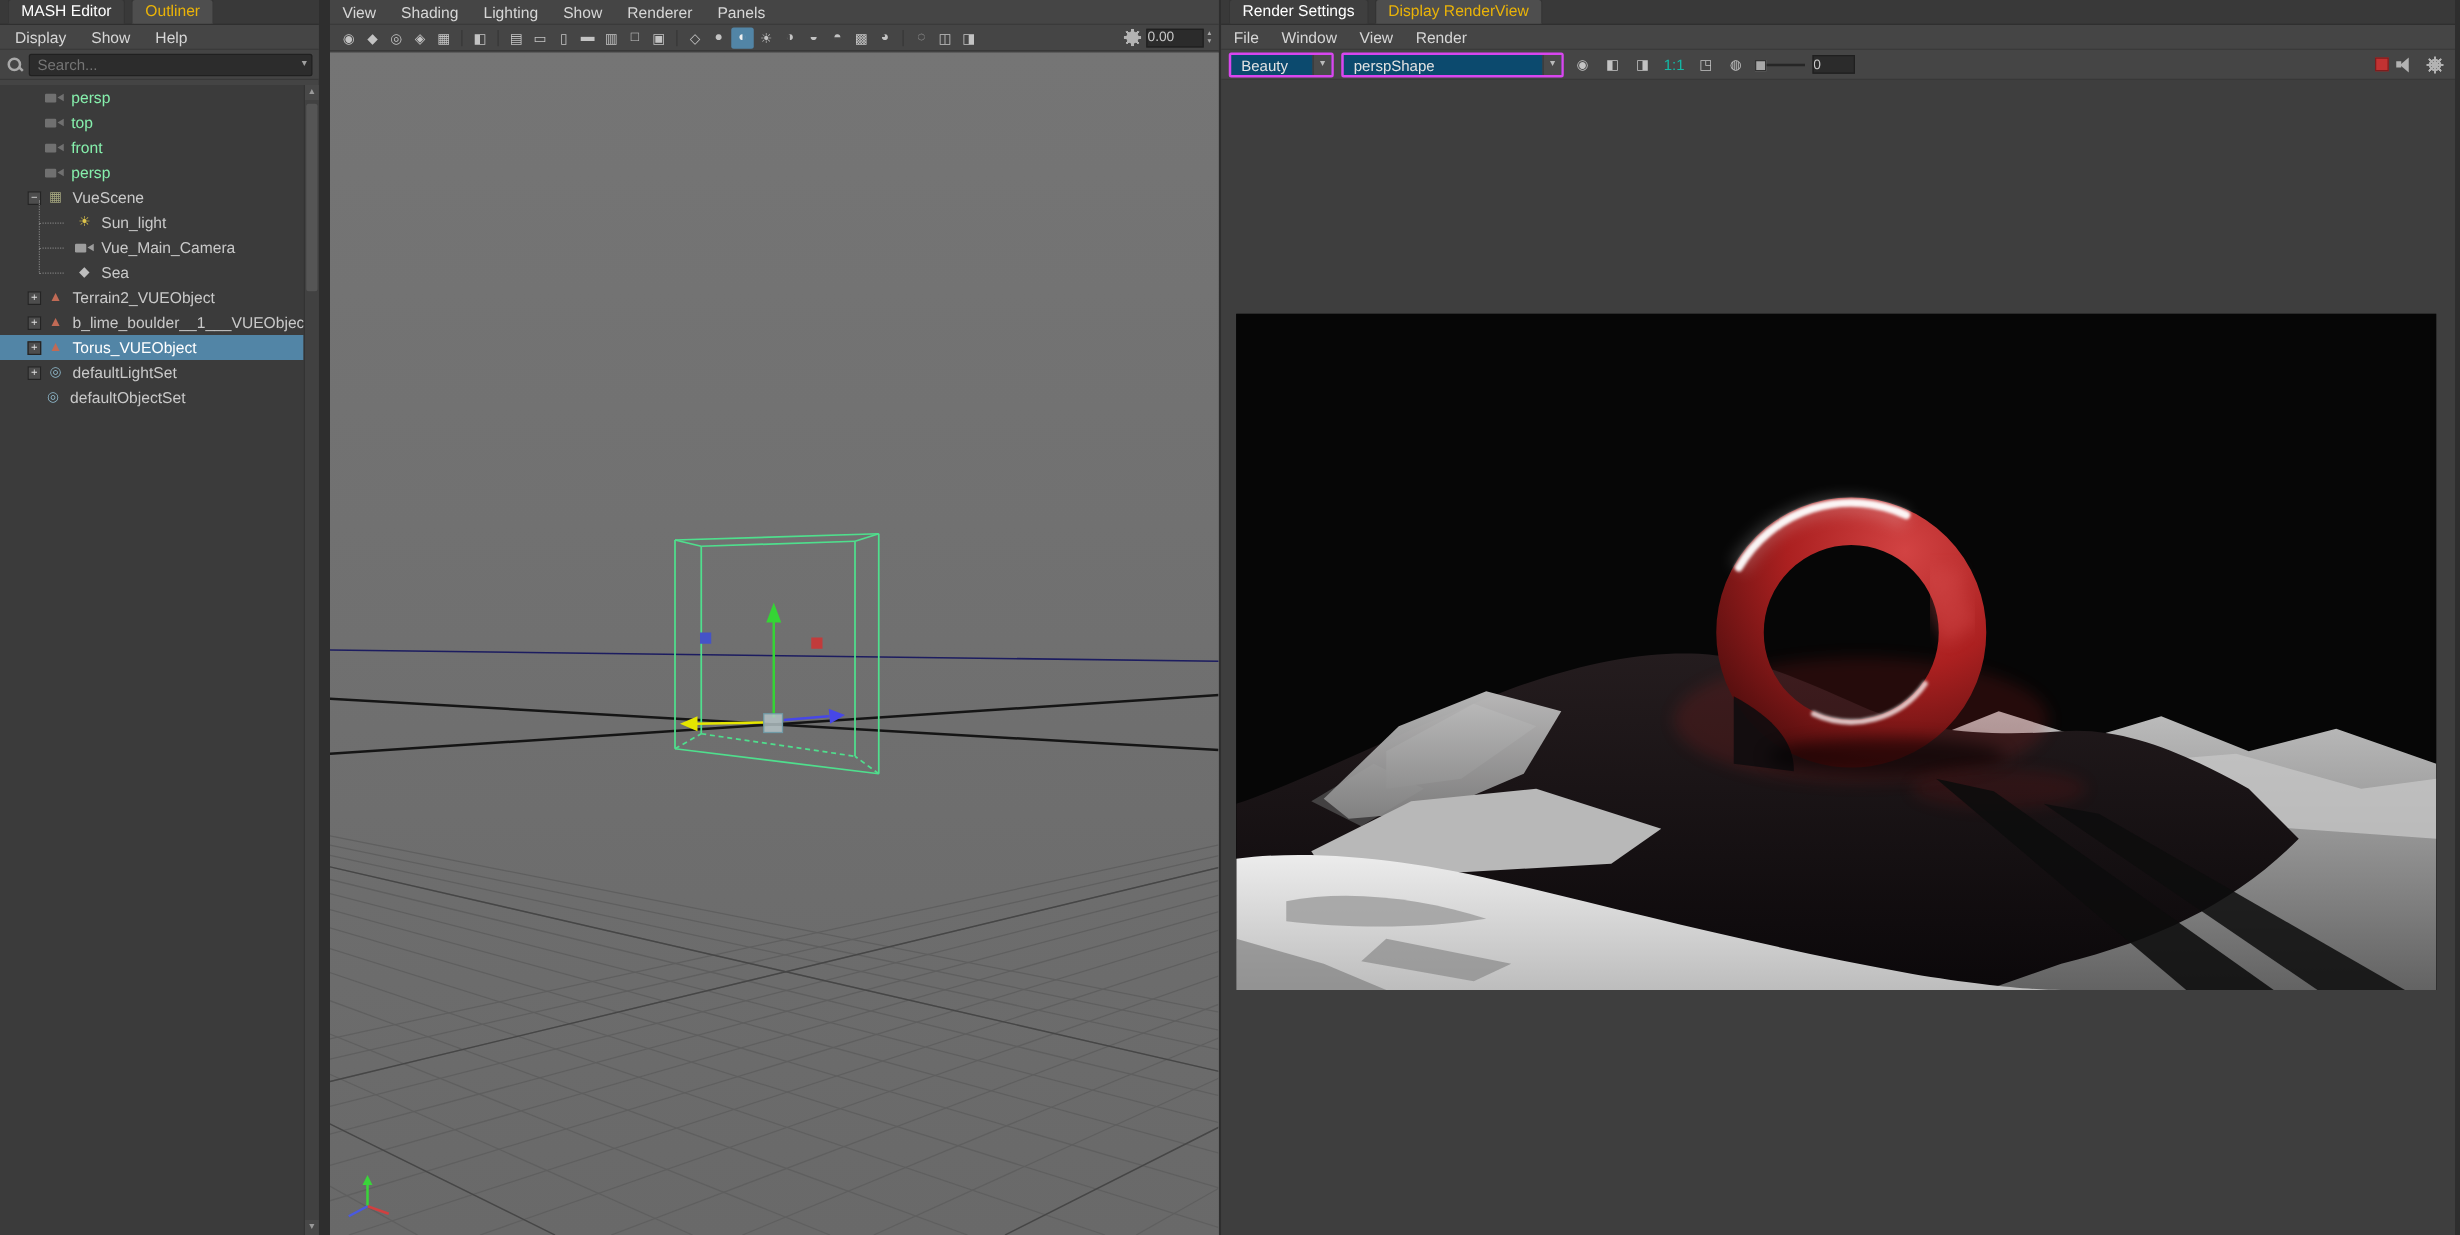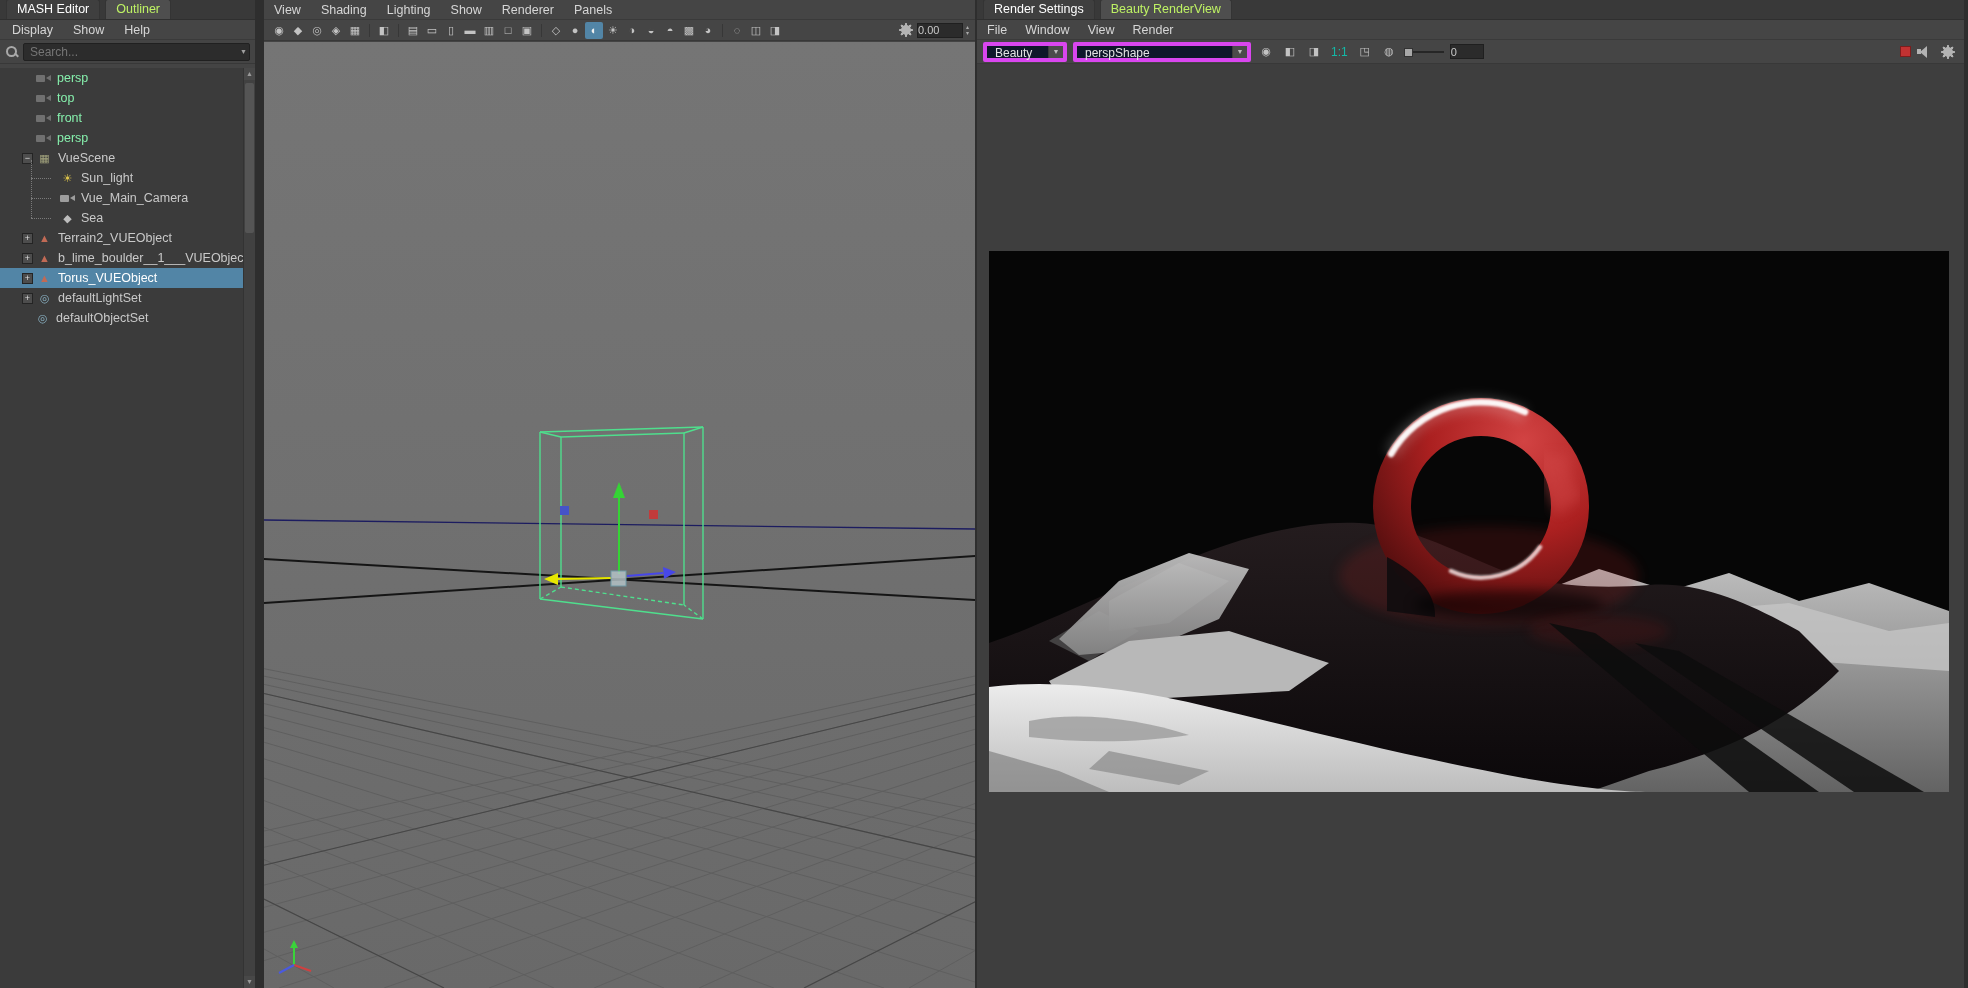--- a/index.html
+++ b/index.html
@@ -7,21 +7,21 @@
   body{font-family:"Liberation Sans",sans-serif;font-size:13px;color:#ccc}
   .app{position:relative;width:1968px;height:988px;background:#2e2e2e;overflow:hidden}
   .panel{position:absolute;top:0;bottom:0;background:#444}
   .outliner-panel{left:0;width:255px}
   .viewport-panel{left:264px;width:711px}
   .renderview-panel{left:977px;width:987px}
 
   
   .tabrow{height:20px;background:#393939;display:flex;align-items:flex-end;padding-left:6px;gap:5px;border-bottom:1px solid #2f2f2f}
   .tab{padding:2px 10px 3px;font-size:12.5px;color:#ffffff;background:#3f3f3f;border:1px solid #343434;border-bottom:none;border-radius:3px 3px 0 0;white-space:nowrap;cursor:default}
-  .tab.active{color:#bef264;background:#4e4e4e}
+  .tab.active{color:#eab308;background:#4e4e4e}
 
   
   .menurow{height:20px;display:flex;align-items:center;padding-left:12px;gap:20px;background:#454545;font-size:12.5px;color:#d6d6d6;border-bottom:1px solid #3a3a3a}
   .menurow span{white-space:nowrap;cursor:default}
 
   
   .searchrow{height:24px;display:flex;align-items:center;gap:5px;padding:0 5px;background:#444;border-bottom:1px solid #383838}
   .mag{width:13px;height:13px;position:relative;flex:none}
   .mag::before{content:"";position:absolute;left:1px;top:1px;width:7px;height:7px;border:2px solid #a9a9a9;border-radius:50%}
   .mag::after{content:"";position:absolute;left:9px;top:9px;width:5px;height:2px;background:#a9a9a9;transform:rotate(45deg)}
@@ -68,21 +68,21 @@
     linear-gradient(90deg,transparent 44%,#b3b3b3 44%,#b3b3b3 56%,transparent 56%),
     linear-gradient(45deg,transparent 46%,#b3b3b3 46%,#b3b3b3 54%,transparent 54%),
     linear-gradient(135deg,transparent 46%,#b3b3b3 46%,#b3b3b3 54%,transparent 54%);
     border-radius:50%}
   .mlauto{margin-left:auto}
 
   .vp-canvas{position:absolute;top:42px;left:0;right:0;bottom:0;background:#6e6e6e;overflow:hidden}
 
   
   .rv-toolbar{height:24px;display:flex;align-items:center;gap:6px;padding:0 6px;background:#454545;border-bottom:1px solid #383838}
-  .combo{height:20px;background:#0f172a;border:4px solid #d946ef;border-radius:2px;display:flex;align-items:flex-start;font-size:12px;color:#e3e3e3;cursor:default}
+  .combo{height:20px;background:#0c4a6e;border:2px solid #d946ef;border-radius:2px;display:flex;align-items:flex-end;font-size:12px;color:#e3e3e3;cursor:default}
   .combo .clbl{padding:0 8px;flex:1;white-space:nowrap}
   .combo .carr{width:15px;height:100%;border-left:1px solid #3a3a3a;background:#4b4b4b;display:flex;align-items:center;justify-content:center;font-size:7px;color:#bbb}
   .w84{width:84px}.w178{width:178px}
   .zoomlbl{font-size:12px;color:#14b8a6;padding:0 2px}
   .slider{position:relative;width:40px;height:12px;flex:none}
   .slider .track{position:absolute;left:0;right:0;top:5px;height:2px;background:#262626}
   .slider .thumb{position:absolute;left:0;top:2px;width:9px;height:9px;background:#a8a8a8;border:1px solid #333}
   .redbox{width:11px;height:11px;background:#c23232;border:1px solid #7d1d1d;flex:none}
   .speaker{width:15px;height:13px;position:relative;flex:none}
   .speaker::before{content:"";position:absolute;left:0;top:4px;width:4px;height:5px;background:#b3b3b3}
@@ -337,21 +337,21 @@
           <line x1="30" y1="923" x2="47" y2="929" stroke="#d04040"></line>
           <line x1="30" y1="923" x2="15" y2="931" stroke="#4a5ae0"></line>
         </g>
       </svg>
     </div>
   </div>
 
   <div class="panel renderview-panel">
     <div class="tabrow">
       <div class="tab">Render Settings</div>
-      <div class="tab active">Beauty RenderView</div>
+      <div class="tab active">Display RenderView</div>
     </div>
     <div class="menurow" style="padding-left:10px;gap:18px">
       <span>File</span>
       <span>Window</span>
       <span>View</span>
       <span>Render</span>
     </div>
     <div class="rv-toolbar">
       <div class="combo w84">
         <span class="clbl">Beauty</span>

